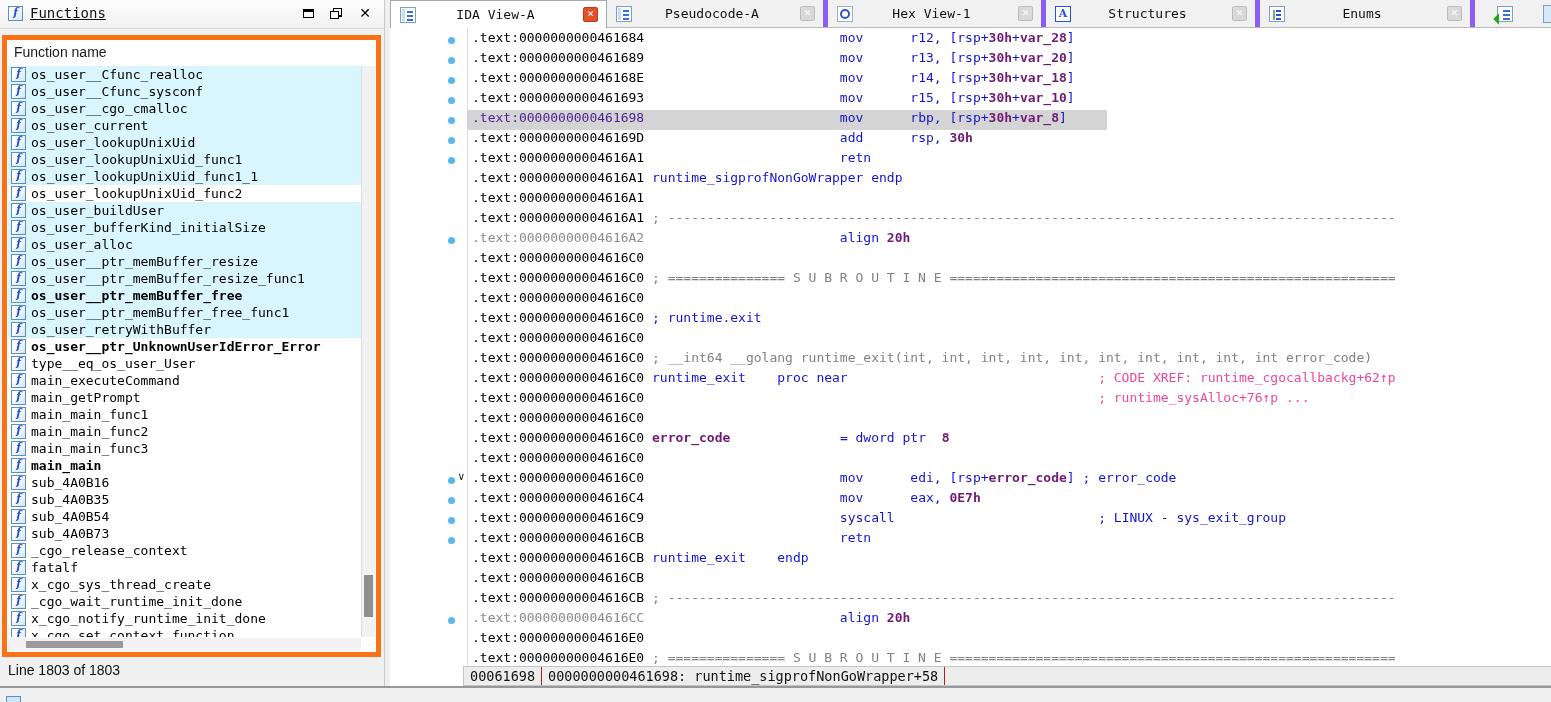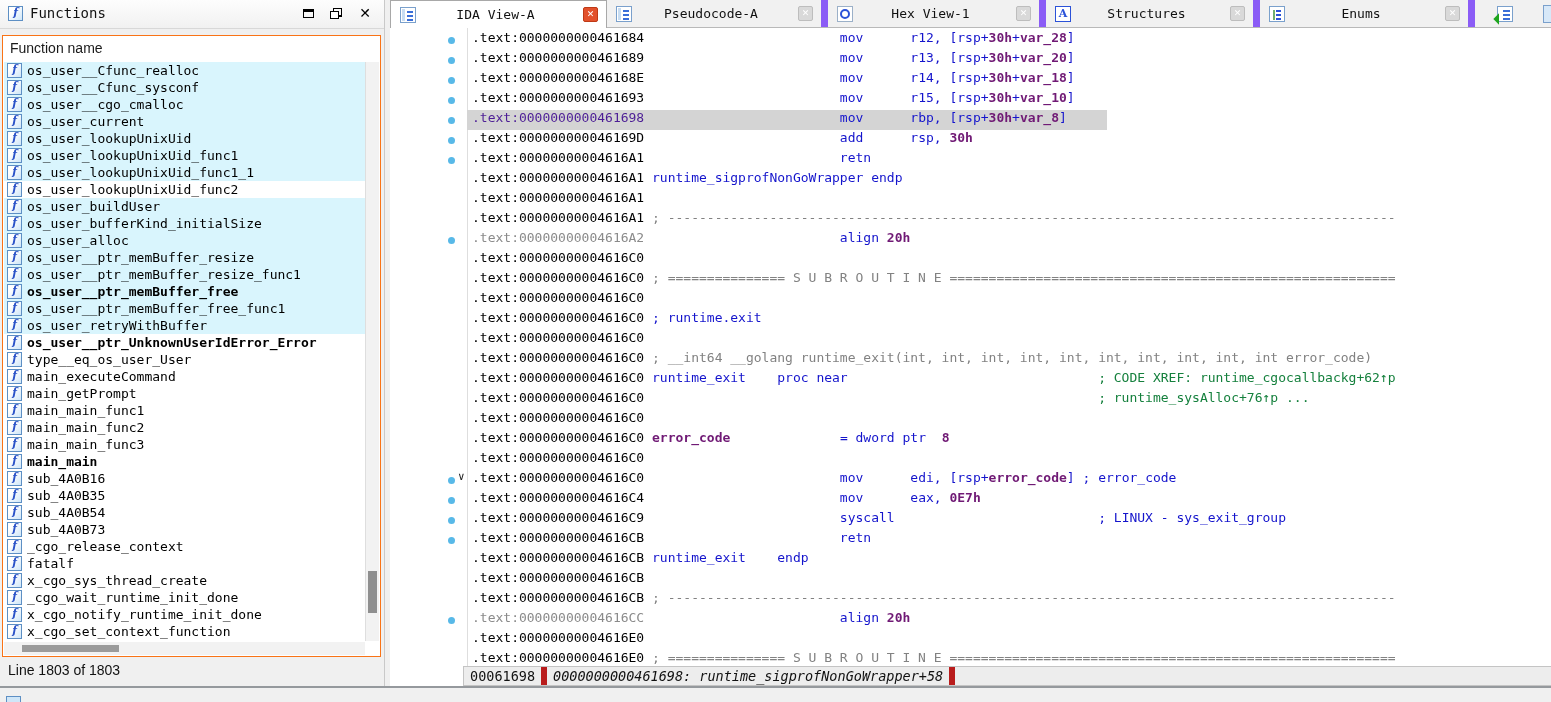--- a/index.html
+++ b/index.html
@@ -2,50 +2,50 @@
 <html><head>
 <meta charset="utf-8">
 <style>
   * { margin:0; padding:0; box-sizing:content-box; }
   html,body { width:1551px; height:702px; overflow:hidden; }
   body { position:relative; background:#f0f0f0; font-family:"DejaVu Sans Mono",monospace; }
 
   
   .left-panel{position:absolute;left:0;top:0;width:384px;height:686px;background:#f0f0f0;border-right:1px solid #c9c9c9;}
   .lp-title{position:absolute;left:0;top:0;right:0;height:28px;background:linear-gradient(#fdfdfd,#f1f1f1);border-bottom:1px solid #d8d8d8;}
-  .lp-title-text{position:absolute;left:30px;top:5px;font:14px "DejaVu Sans Mono",monospace;color:#111;}
+  .lp-title-text{position:absolute;left:30px;top:5px;font:14px "DejaVu Sans Mono",monospace;color:#111;text-decoration:underline;}
   .wbtns{position:absolute;right:12px;top:8px;display:flex;gap:16px;align-items:center;}
   .wbtn{position:relative;width:12px;height:11px;}
   .wbtn.max{border:1px solid #000;border-top:3px solid #000;width:11px;height:9px;box-sizing:border-box;}
   .wbtn.float::before{content:"";position:absolute;right:0;top:0;width:7px;height:6px;border:1px solid #000;border-bottom:2px solid #000;}
   .wbtn.float::after{content:"";position:absolute;left:0;bottom:0;width:7px;height:6px;border:1px solid #000;background:#fff;}
   .wbtn.close{font:bold 14px "DejaVu Sans",sans-serif;line-height:11px;text-align:center;color:#000;width:14px;}
   .ficon{display:inline-block;width:13px;height:13px;border:1px solid #5d8fc4;background:linear-gradient(135deg,#ffffff 30%,#cfe6f8);color:#2a52c8;font:italic bold 11px "DejaVu Serif",serif;text-align:center;line-height:12px;flex:none;}
   .lp-ficon{position:absolute;left:8px;top:6px;}
-  .lp-frame{position:absolute;left:2px;top:35px;width:379px;height:622px;background:#fff;border:1px solid #f97316;box-sizing:border-box;}
+  .lp-frame{position:absolute;left:2px;top:35px;width:379px;height:622px;background:#fff;border:5px solid #f97316;box-sizing:border-box;}
   .lp-header{position:absolute;left:0;top:0;right:0;height:24px;font:14px "Liberation Sans",sans-serif;color:#1a1a1a;padding:4px 0 0 7px;box-sizing:border-box;background:#fff;}
   .frows{position:absolute;left:1px;top:26px;right:15px;bottom:15px;overflow:hidden;}
   .frow{height:17px;display:flex;align-items:center;white-space:pre;background:#fff;}
   .frow.cyan{background:#d9f5fd;}
   .frow .ficon{margin:0 5px 0 3px;}
   .flabel{font:13px "DejaVu Sans Mono",monospace;color:#000;}
   .flabel.bold{font-weight:bold;}
   .vscroll{position:absolute;right:1px;top:26px;width:13px;bottom:15px;background:#f2f2f2;border-left:1px solid #dedede;}
   .vthumb{position:absolute;left:2px;width:9px;top:509px;height:42px;background:#8f8f8f;}
   .hscroll{position:absolute;left:1px;right:15px;bottom:1px;height:13px;background:#f2f2f2;}
   .hthumb{position:absolute;left:18px;width:97px;top:3px;height:7px;background:#9b9b9b;}
   .lp-status{position:absolute;left:8px;top:662px;font:14px "Liberation Sans",sans-serif;color:#111;}
 
   
   .bottom-strip{position:absolute;left:0;top:686px;width:1551px;height:16px;background:#f0f0f0;border-top:2px solid #95999d;box-sizing:border-box;}
   .partial-icon{position:absolute;left:6px;top:696px;width:13px;height:6px;border:1px solid #5d8fc4;border-bottom:none;background:#cfe6f8;z-index:3;}
 
   
   .tabbar{position:absolute;left:390px;top:0;width:1161px;height:28px;background:#f1f1f1;border-bottom:1px solid #b9b9b9;box-sizing:border-box;display:flex;}
-  .tab{position:relative;height:27px;display:flex;align-items:center;box-sizing:border-box;border-right:7px solid #8b5cf6;background:#f1f1f1;}
+  .tab{position:relative;height:27px;display:flex;align-items:center;box-sizing:border-box;border-right:5px solid #8b5cf6;background:#f1f1f1;}
   .tab:nth-child(1){width:217px;}
   .tab:nth-child(2){width:221px;}
   .tab:nth-child(3){width:218px;gap:32px;}
   .tab:nth-child(4){width:214px;}
   .tab:nth-child(5){width:215px;}
   .tab.active{background:#fff;border:1px solid #a8a8a8;border-bottom:none;height:28px;z-index:2;}
   .tab-label{flex:1;text-align:center;font:13px "DejaVu Sans Mono",monospace;color:#111;}
   .tab-close{width:13px;height:13px;border-radius:2px;margin:0 8px;color:#fff;font:bold 9px "DejaVu Sans",sans-serif;line-height:13px;text-align:center;flex:none;}
   .tab-close.red{background:linear-gradient(#f4754f,#d94category 622);background:#e2512c;border:1px solid #bf3a16;}
   .tab-close.gray{background:#d9d9d9;border:1px solid #bdbdbd;}
@@ -70,27 +70,27 @@
   
   .main-view{position:absolute;left:390px;top:28px;width:1161px;height:638px;background:#fff;overflow:hidden;}
   .margin-line{position:absolute;left:77px;top:0;bottom:0;width:1px;background:#dedede;}
   .dlines{position:absolute;left:55px;top:2px;white-space:pre;}
   .dline{position:relative;height:20px;line-height:20px;font:13px "DejaVu Sans Mono",monospace;padding-left:27px;}
   .dline span.seg{position:relative;z-index:1;}
   .dline.hl::before{content:"";position:absolute;left:22px;top:0;width:640px;height:100%;background:#d4d4d4;}
   .dot{position:absolute;left:3px;top:7px;width:7px;height:7px;border-radius:50%;background:#58b9e8;z-index:1;}
   .collapse{position:absolute;left:13px;top:0;font:11px "DejaVu Sans Mono",monospace;color:#222;z-index:1;}
   .sa{color:#000;} .sah{color:#4c1d95;} .sag{color:#8a8a8a;} .sp{color:#000;}
-  .sc{color:#1414cc;} .sn{color:#701a75;font-weight:bold;} .sg{color:#828282;} .scb{color:#1414cc;} .scg{color:#15803d;}
+  .sc{color:#1414cc;} .sn{color:#701a75;font-weight:bold;} .sg{color:#828282;} .scb{color:#1414cc;} .scg{color:#ec4899;}
 
   
   .status-gap{position:absolute;left:390px;top:666px;width:73px;height:20px;background:#fff;}
   .status-strip{position:absolute;left:463px;top:666px;right:0;height:20px;background:#ededed;border:1px solid #c4c4c4;border-right:none;box-sizing:border-box;display:flex;font:13.5px "DejaVu Sans Mono",monospace;color:#111;line-height:18px;}
-  .sseg{padding:0 6px;border-right:6px solid #b91c1c;white-space:pre;}
-  .sseg.wide{font-style:italic;}
+  .sseg{padding:0 6px;border-right:1px solid #b91c1c;white-space:pre;}
+  .sseg.wide{}
 </style>
 </head>
 <body>
 
 <div class="left-panel">
   <div class="lp-title">
     <span class="ficon lp-ficon">f</span>
     <span class="lp-title-text">Functions</span>
     <span class="wbtns">
       <span class="wbtn max"></span>

